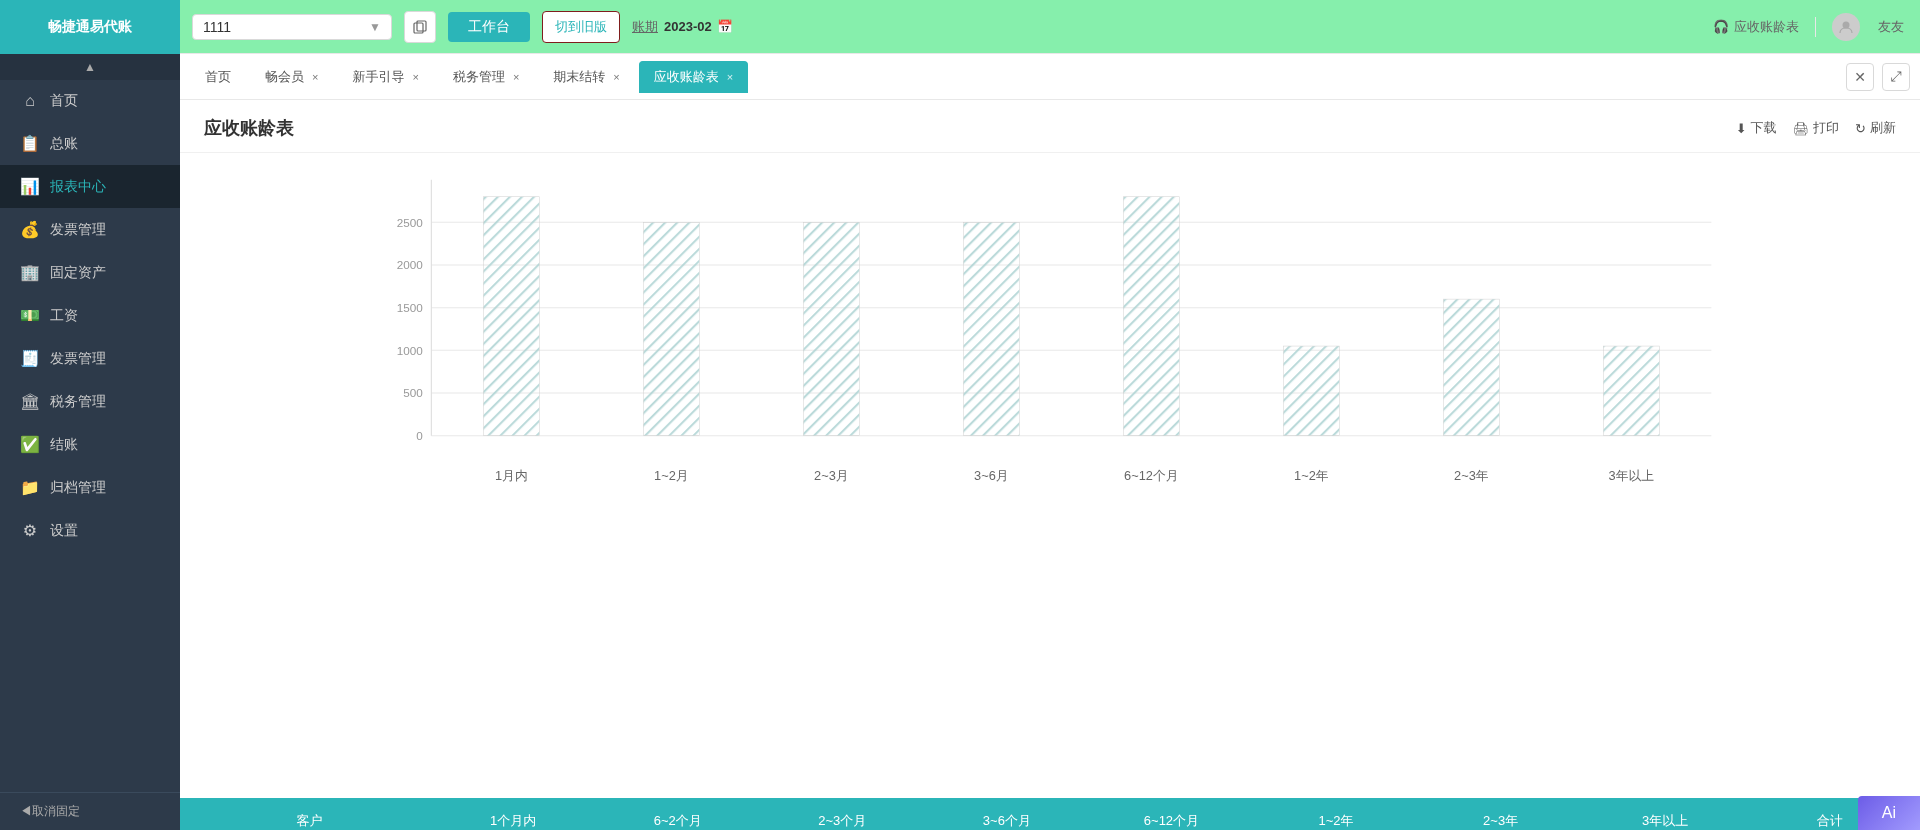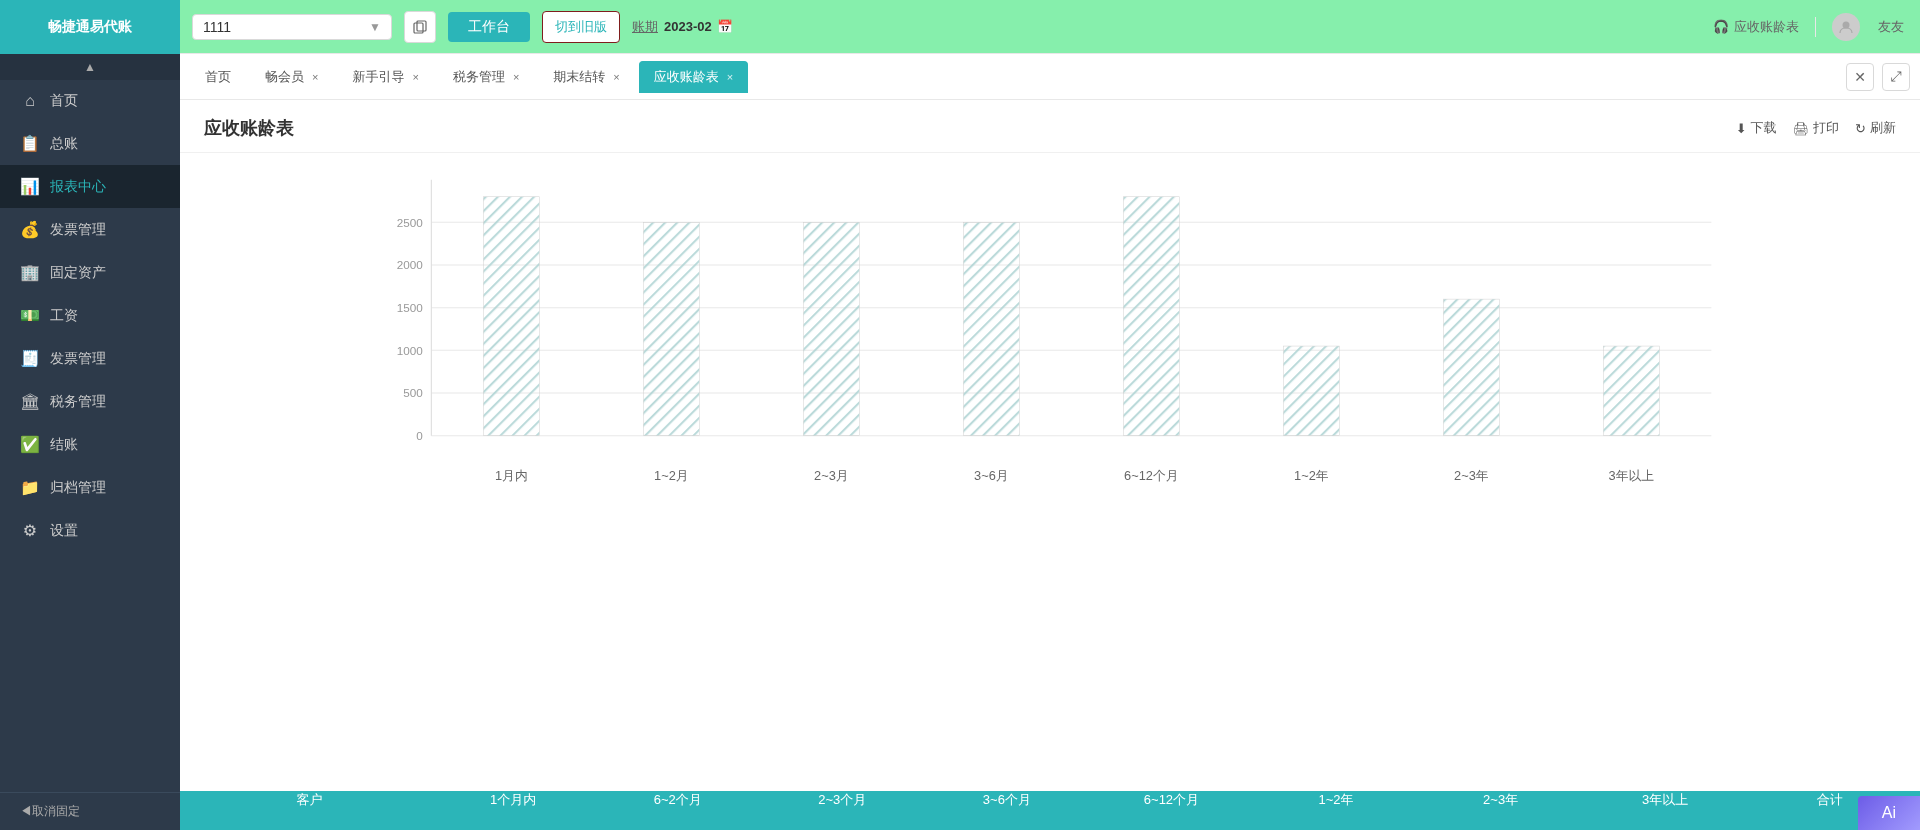--- a/index.html
+++ b/index.html
@@ -238,24 +238,24 @@
 
     
     .chart-container {
       flex: 1;
       padding: 16px 24px;
       min-height: 380px;
     }
 
     
     .table-header-row {
-      height: 39px;
+      height: 32px;
       background: #2bb5b8;
       display: flex;
-      align-items: flex-start;
+      align-items: flex-end;
       flex-shrink: 0;
       padding: 0 8px;
     }
     .table-col {
       color: #fff;
       font-size: 13px;
       text-align: center;
       flex: 1;
       padding: 0 4px;
     }

